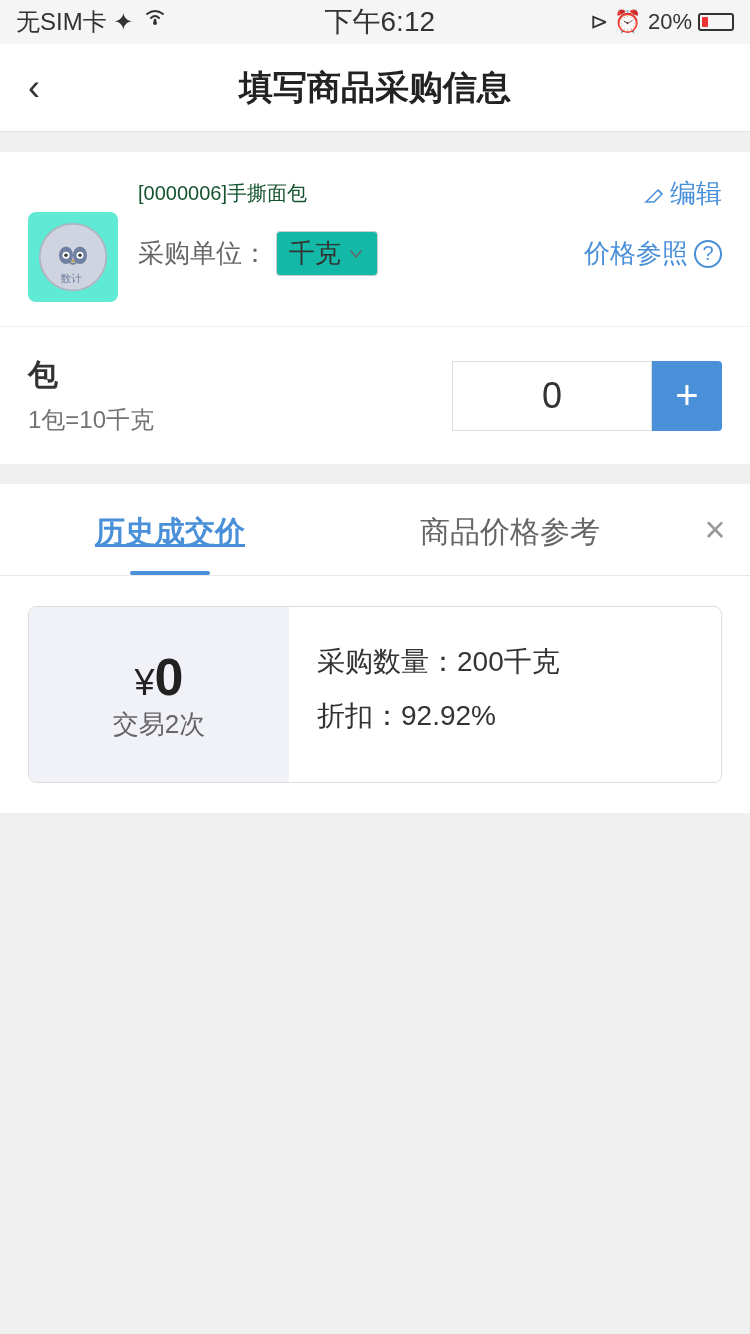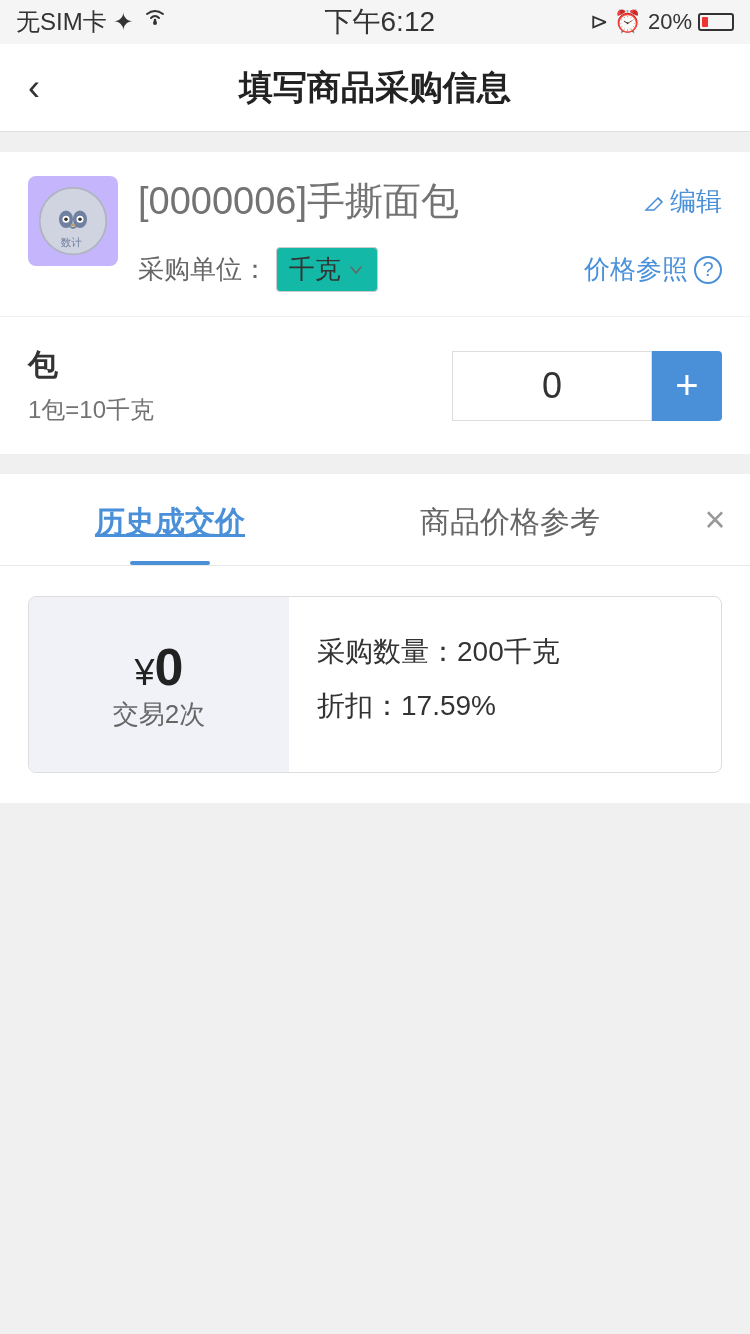--- a/index.html
+++ b/index.html
@@ -92,41 +92,42 @@
       margin-top: 20px;
     }
     .product-header {
       display: flex;
       align-items: flex-start;
       gap: 20px;
     }
     .product-thumbnail {
       width: 90px;
       height: 90px;
-      background: #c4b5fd;
+      background: #5eead4;
       border-radius: 8px;
       display: flex;
       align-items: center;
       justify-content: center;
       flex-shrink: 0;
       overflow: hidden;
+      margin-top: 36px;
     }
     .product-info {
       flex: 1;
     }
     .product-name-row {
       display: flex;
       align-items: center;
       justify-content: space-between;
       margin-bottom: 20px;
     }
     .product-name {
-      font-size: 38px;
+      font-size: 20px;
       font-weight: 500;
-      color: #737373;
+      color: #14532d;
     }
     .edit-btn {
       font-size: 26px;
       color: #4a90d9;
       display: flex;
       align-items: center;
       gap: 4px;
       cursor: pointer;
     }
     .purchase-unit-row {
@@ -436,20 +437,20 @@
           <span class="price-yen">¥</span><span>0</span>
         </div>
         <div class="trade-count">交易2次</div>
       </div>
 
       <div class="price-card-right">
         <div class="price-detail-line">
           <span>采购数量：</span><span>200千克</span>
         </div>
         <div class="price-detail-line">
-          <span>折扣：</span><span>17.59%</span>
+          <span>折扣：</span><span>92.92%</span>
         </div>
       </div>
     </div>
   </div>
 </div>
 
 <div class="main-bg"></div>
 
 </body></html>

